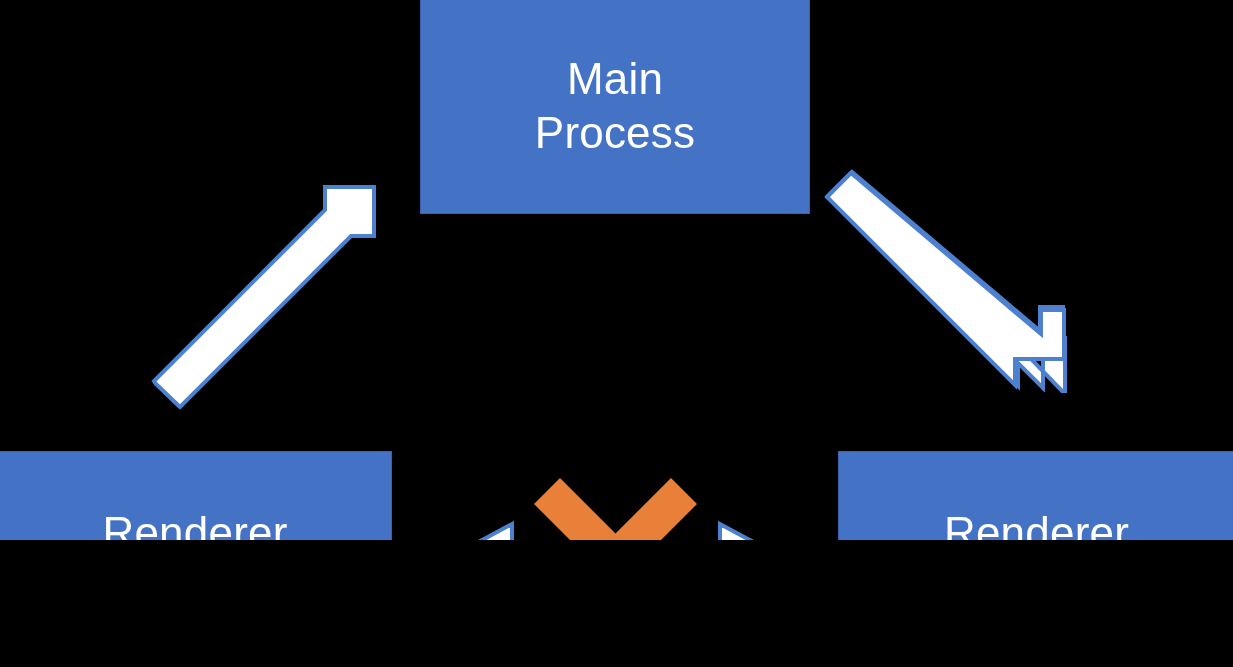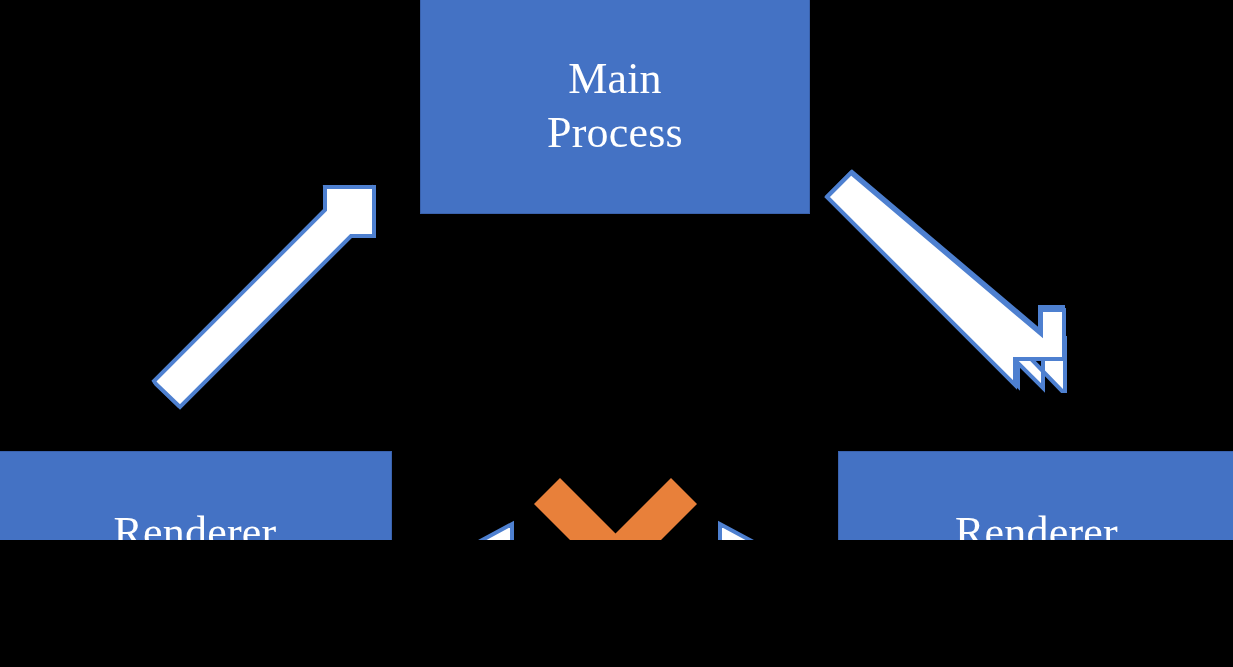--- a/index.html
+++ b/index.html
@@ -6,21 +6,21 @@
     margin: 0;
     padding: 0;
     background: #000000;
   }
   #canvas {
     position: relative;
     width: 1233px;
     height: 540px;
     background: #000000;
     overflow: hidden;
-    font-family: Liberation Serif, serif;
+    font-family: Liberation Sans, sans-serif;
   }
   .node-box {
     position: absolute;
     box-sizing: border-box;
     background: #4472C4;
     border: 1px solid #3A62AD;
     display: flex;
     align-items: center;
     justify-content: center;
   }

